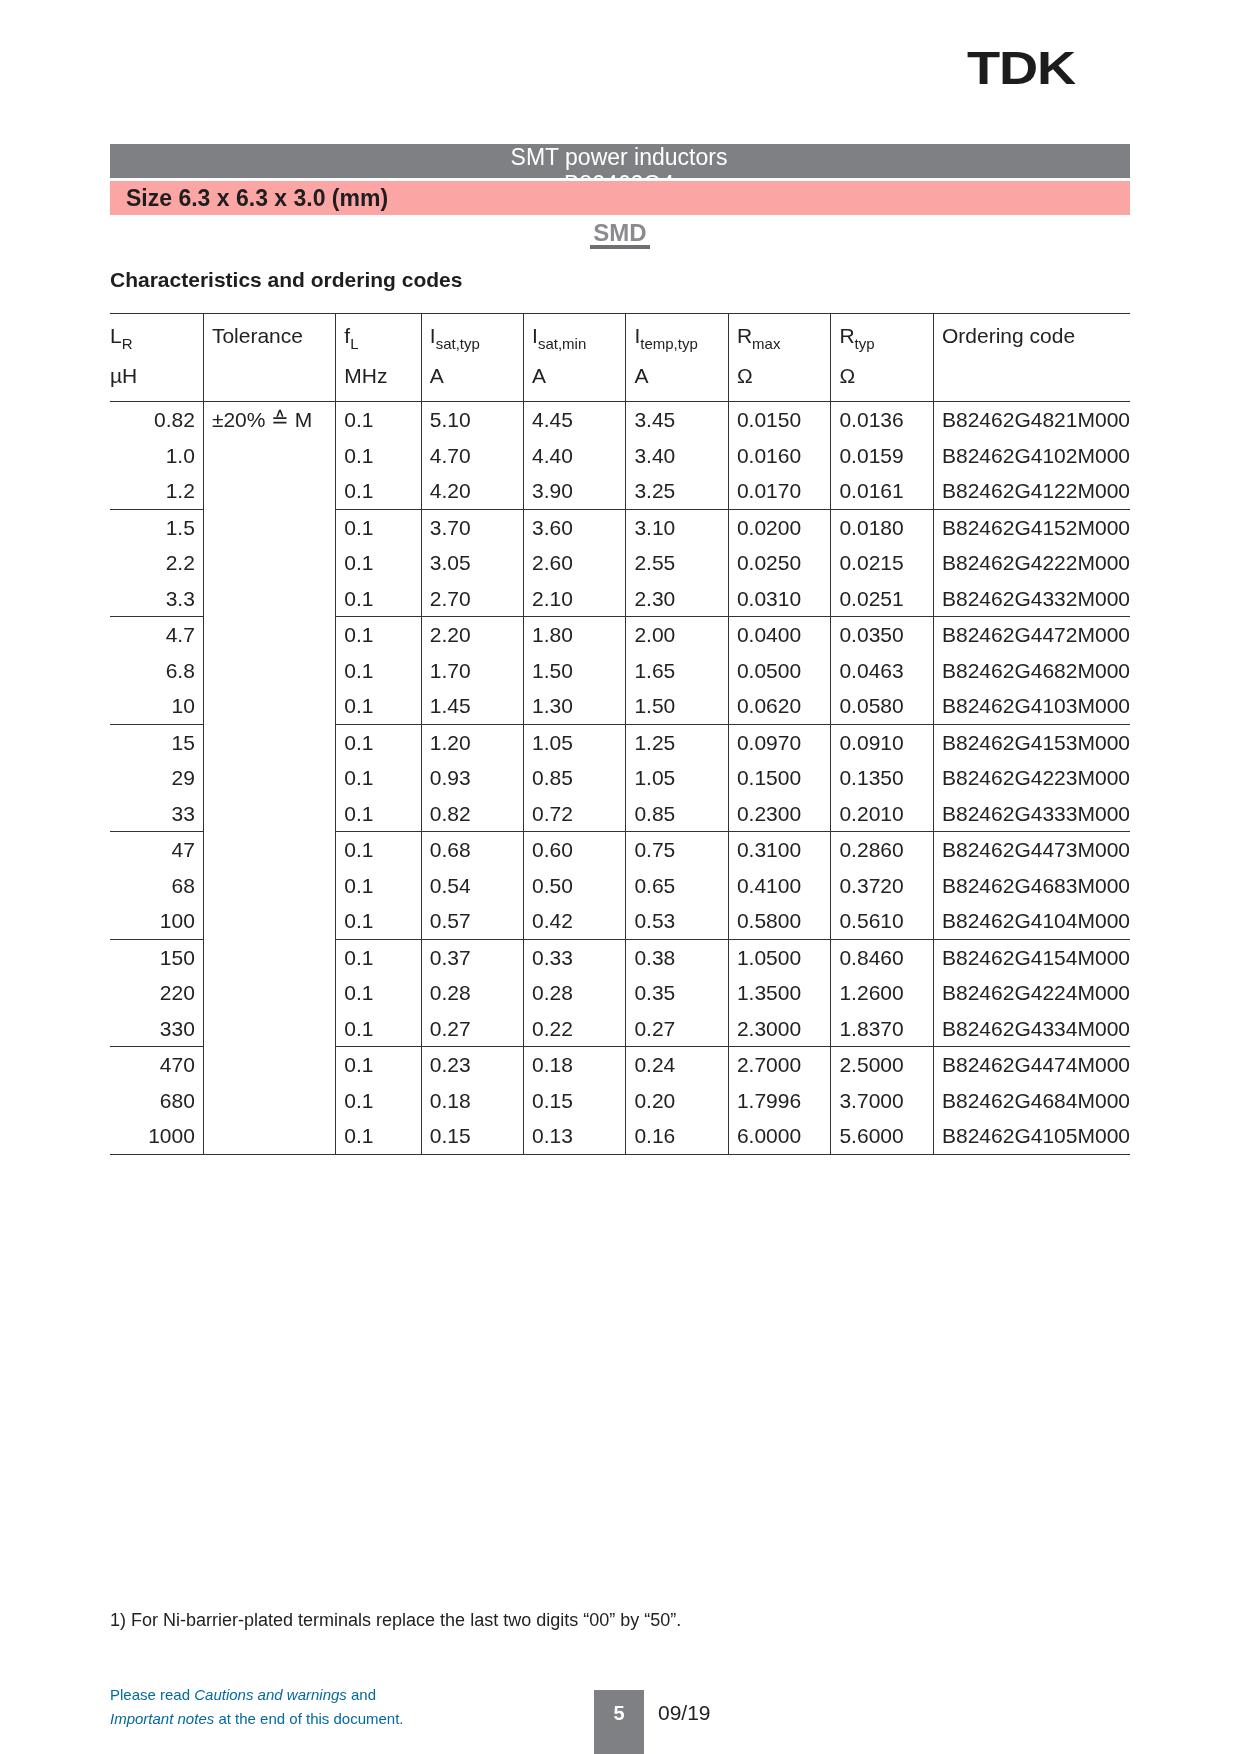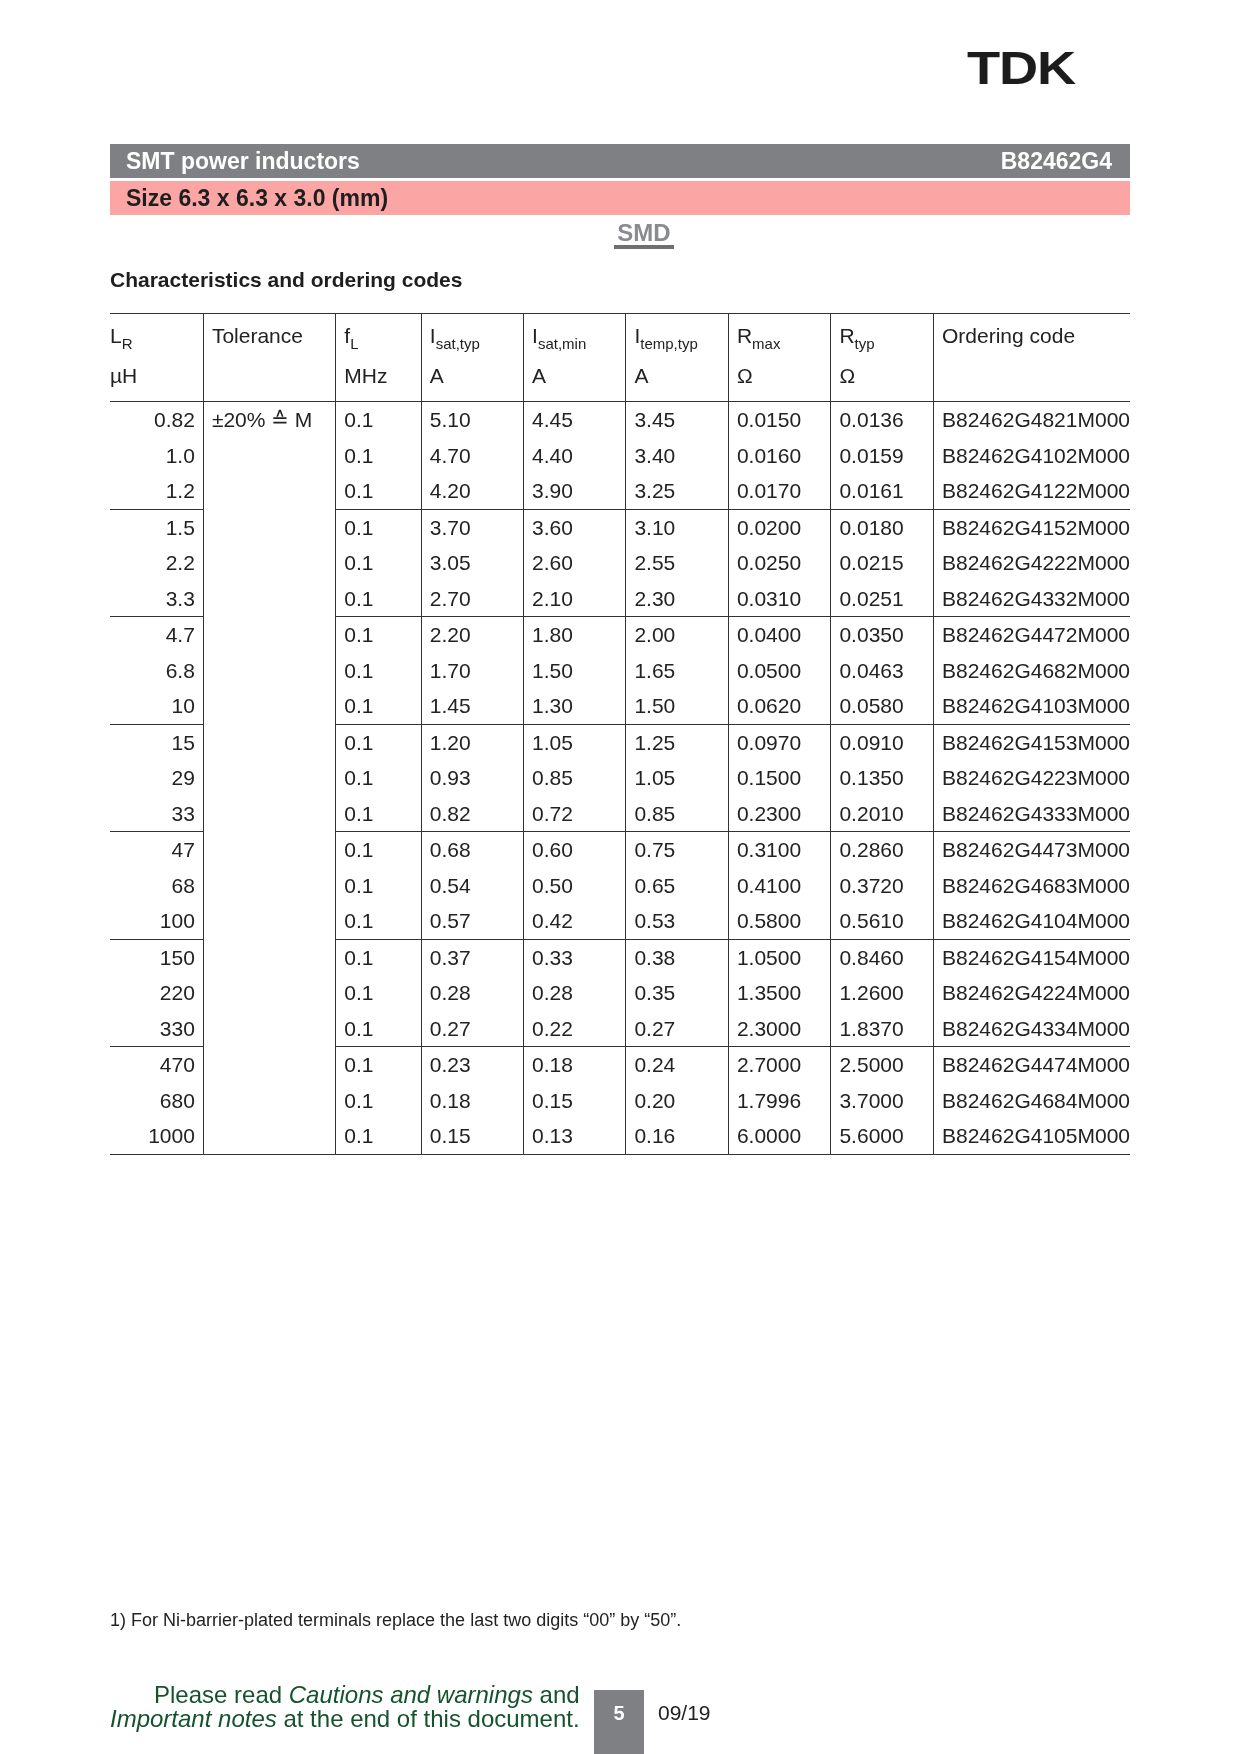--- a/index.html
+++ b/index.html
@@ -9,31 +9,32 @@
   }
   .logo { position: absolute; left: 964px; top: 48px; height: 40px; display: flex; align-items: center; flex-direction: column; }
   .logo svg { display: block; }
   .logo-text {
     font-family: "Liberation Sans", sans-serif; font-weight: bold; font-size: 46px;
     letter-spacing: -1px; color: #1c1c1c; margin-left: 3px; line-height: 40px;
     transform: scaleX(1.18); transform-origin: left center;
   }
   .band1 {
     position: absolute; left: 110px; top: 144px; width: 1020px; height: 34px;
-    background: #7f8083; color: #ffffff; font-weight: bold; font-size: 23px;
+    background: #7f8083; color: #ffffff; font-weight: normal; font-size: 23px;
     display: flex; align-items: center; justify-content: space-between; box-sizing: border-box;
     padding: 0 18px 0 16px;
+    flex-direction: column;
   }
   .band2 {
     position: absolute; left: 110px; top: 181px; width: 1020px; height: 34px;
     background: #fca5a5; color: #1e1e1e; font-weight: bold; font-size: 23px;
     display: flex; align-items: center; box-sizing: border-box; padding-left: 16px;
   }
   .smd {
-    position: absolute; left: 614px; top: 221px; width: 60px; text-align: center;
+    position: absolute; left: 590px; top: 221px; width: 60px; text-align: center;
     font-weight: bold; font-size: 24px; color: #8a8b8e;
     border-bottom: 4px solid #6f7073; line-height: 24px; padding-bottom: 0;
   }
   .section-title {
     position: absolute; left: 110px; top: 268px; font-weight: bold; font-size: 21px; color: #1e1e1e;
   }
   table.spec {
     position: absolute; left: 110px; top: 313px; width: 1020px;
     border-collapse: collapse; font-size: 21px; color: #222;
   }
@@ -47,21 +48,21 @@
   table.spec tbody tr:last-child td { border-bottom: 1.5px solid #333; }
   .vl { border-left: 1.5px solid #333; }
   .c-l { width: 94px; text-align: right !important; padding-right: 8px !important; box-sizing: border-box; }
   .c-tol { width: 124px; padding-left: 8px !important; }
   .c-f { width: 77px; padding-left: 8px !important; }
   .c-a { width: 94px; padding-left: 8px !important; }
   .c-r { width: 94px; padding-left: 8px !important; }
   .c-code { padding-left: 8px !important; }
   sub { font-size: 15px; vertical-align: -6px; line-height: 0; }
   .footnote { position: absolute; left: 110px; top: 1610px; font-size: 18px; color: #222; }
-  .caution { position: absolute; left: 110px; top: 1683px; font-size: 24px; color: #14532d; line-height: 24px; text-align: right; }
+  .caution { position: absolute; left: 110px; top: 1683px; font-size: 15px; color: #0369a1; line-height: 24px; }
   .caution i { font-style: italic; }
   .pagebox {
     position: absolute; left: 594px; top: 1690px; width: 50px; height: 64px;
     background: #7f8083; color: #ffffff; font-weight: bold; font-size: 20px;
     text-align: center; padding-top: 12px; box-sizing: border-box;
   }
   .date { position: absolute; left: 658px; top: 1701px; font-size: 21px; color: #222; }
 </style>
 </head>
 <body>

